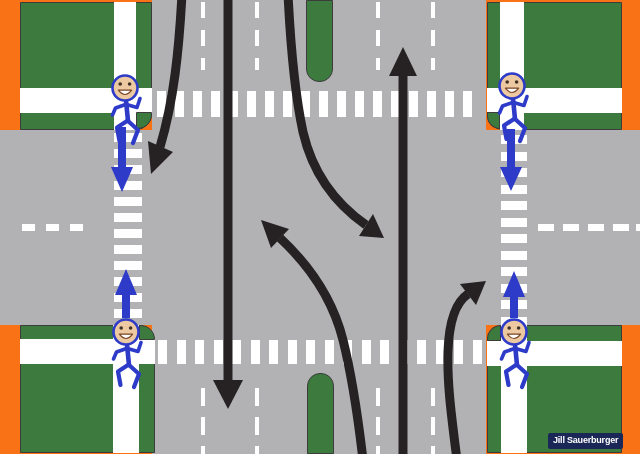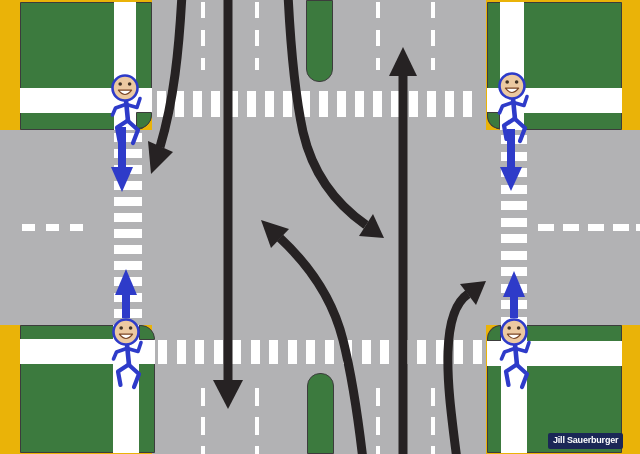--- a/index.html
+++ b/index.html
@@ -1,17 +1,17 @@
 <!DOCTYPE html>
 <html style="--grass: #3c7a3e; --road: #b2b2b4; --arrow: #262223; --ped: #2e3bc9; --skin: #ecc9a1; --outline: #3c3c3c; --sig-bg: #1b2756; --sig-text: #ffffff;"><head>
 <meta charset="utf-8">
 <style>
   html,body{margin:0;padding:0;background:#fff;}
   .canvas{
-    position:relative;width:640px;height:454px;background:#eab308;overflow:hidden;
+    position:relative;width:640px;height:454px;background:#f97316;overflow:hidden;
     font-family:"Liberation Sans",sans-serif;
     text-decoration:underline;
   }
   .road{position:absolute;background:var(--road,#b2b2b4);}
   .green{position:absolute;background:var(--grass,#3c7a3e);border:1px solid var(--outline,#3c3c3c);box-sizing:border-box;}
   .strip{position:absolute;background:#fff;}
   .mark{position:absolute;background:#fff;}
   #main-road{left:152px;top:0;width:334px;height:454px;}
   #left-street{left:0;top:130px;width:152px;height:195px;}
   #right-street{left:486px;top:130px;width:154px;height:195px;}

